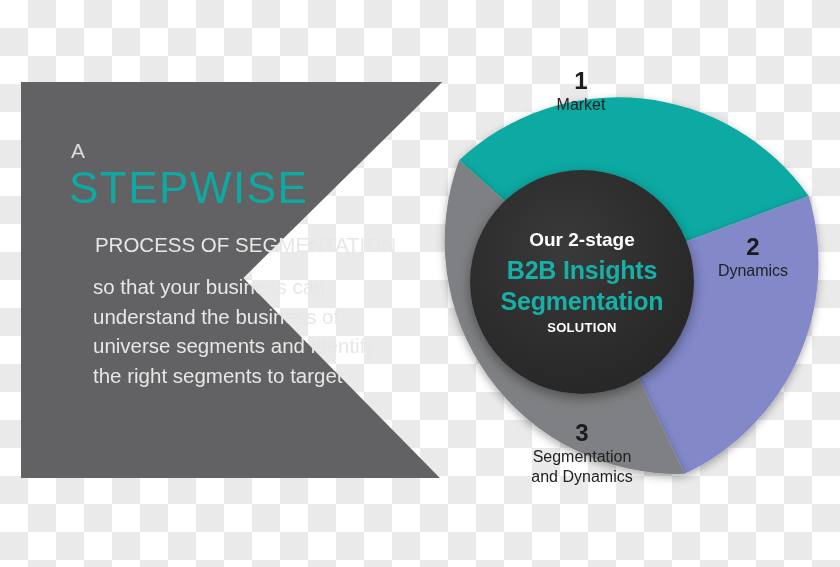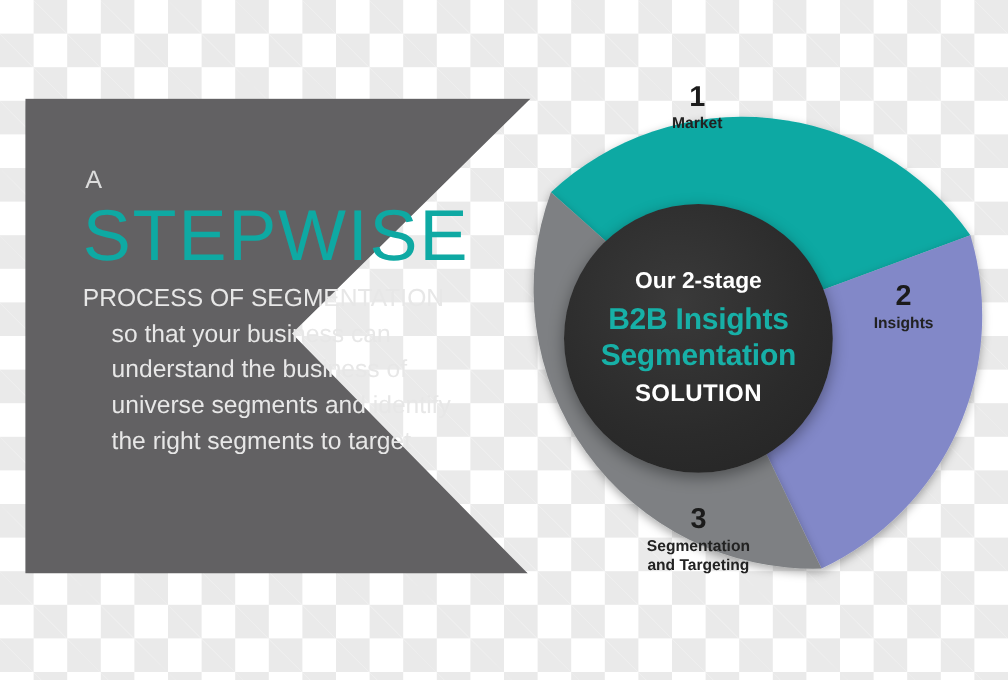--- a/index.html
+++ b/index.html
@@ -58,33 +58,34 @@
   #eyebrow {
     color: #dcdcdc;
     font-size: 21px;
     font-weight: 400;
     letter-spacing: 0.5px;
     line-height: 1;
     margin: 0 0 4px 20px;
   }
   #headline {
     color: #0EA9A3;
-    font-size: 60px;
+    font-size: 44px;
     font-weight: 400;
     letter-spacing: 1.5px;
     line-height: 1.05;
-    margin: 0 0 6px 18px;
+    margin: 0 0 19px 18px;
     white-space: nowrap;
   }
   #subhead {
     color: #e7e7e7;
     font-size: 20.5px;
     font-weight: 400;
     line-height: 1.45;
-    margin: 0 0 0 18px;
+    margin: 0 0 12px 18px;
+    text-align: right;
   }
   #bodycopy {
     color: #e7e7e7;
     font-size: 20.5px;
     font-weight: 400;
     line-height: 1.45;
     margin: 0 0 0 18px;
   }
   #bodycopy .line { display: block; white-space: nowrap; margin-left: 24px; }
 
@@ -107,21 +108,21 @@
     width: 150px;
   }
   .seg-num {
     display: block;
     font-size: 24px;
     font-weight: 700;
     color: #1b1b1b;
     line-height: 1.1;
     margin-bottom: 1px;
   }
-  .seg-txt { display: block; font-size: 13px; font-weight: 700; }
+  .seg-txt { display: block; font-size: 16px; font-weight: 400; }
 
   #seg1-label { left: 506px; top: 68px; }
   #seg2-label { left: 680px; top: 234px; width: 146px; }
   #seg3-label { left: 507px; top: 420px; }
 
   
   #hub {
     position: absolute;
     left: 470px;
     top: 170px;
@@ -152,21 +153,21 @@
   }
   #hub-line3 {
     color: #17B0A7;
     font-size: 25px;
     font-weight: 700;
     line-height: 1.22;
     letter-spacing: -0.2px;
   }
   #hub-line4 {
     color: #ffffff;
-    font-size: 20px;
+    font-size: 13px;
     font-weight: 700;
     line-height: 1.25;
     letter-spacing: 0.3px;
     margin-top: 4px;
   }
 </style>
 </head>
 <body>
 
 <div id="canvas">
@@ -210,27 +211,27 @@
     </div>
   </div>
 
   <div class="seg-label" id="seg1-label">
     <span class="seg-num">1</span>
     <span class="seg-txt">Market</span>
   </div>
 
   <div class="seg-label" id="seg2-label">
     <span class="seg-num">2</span>
-    <span class="seg-txt">Insights</span>
+    <span class="seg-txt">Dynamics</span>
   </div>
 
   <div class="seg-label" id="seg3-label">
     <span class="seg-num">3</span>
     <span class="seg-txt">Segmentation</span>
-    <span class="seg-txt">and Targeting</span>
+    <span class="seg-txt">and Dynamics</span>
   </div>
 
   <div id="hub">
     <div id="hub-line1">Our 2-stage</div>
     <div id="hub-line2">B2B Insights</div>
     <div id="hub-line3">Segmentation</div>
     <div id="hub-line4">SOLUTION</div>
   </div>
 
 </div>

